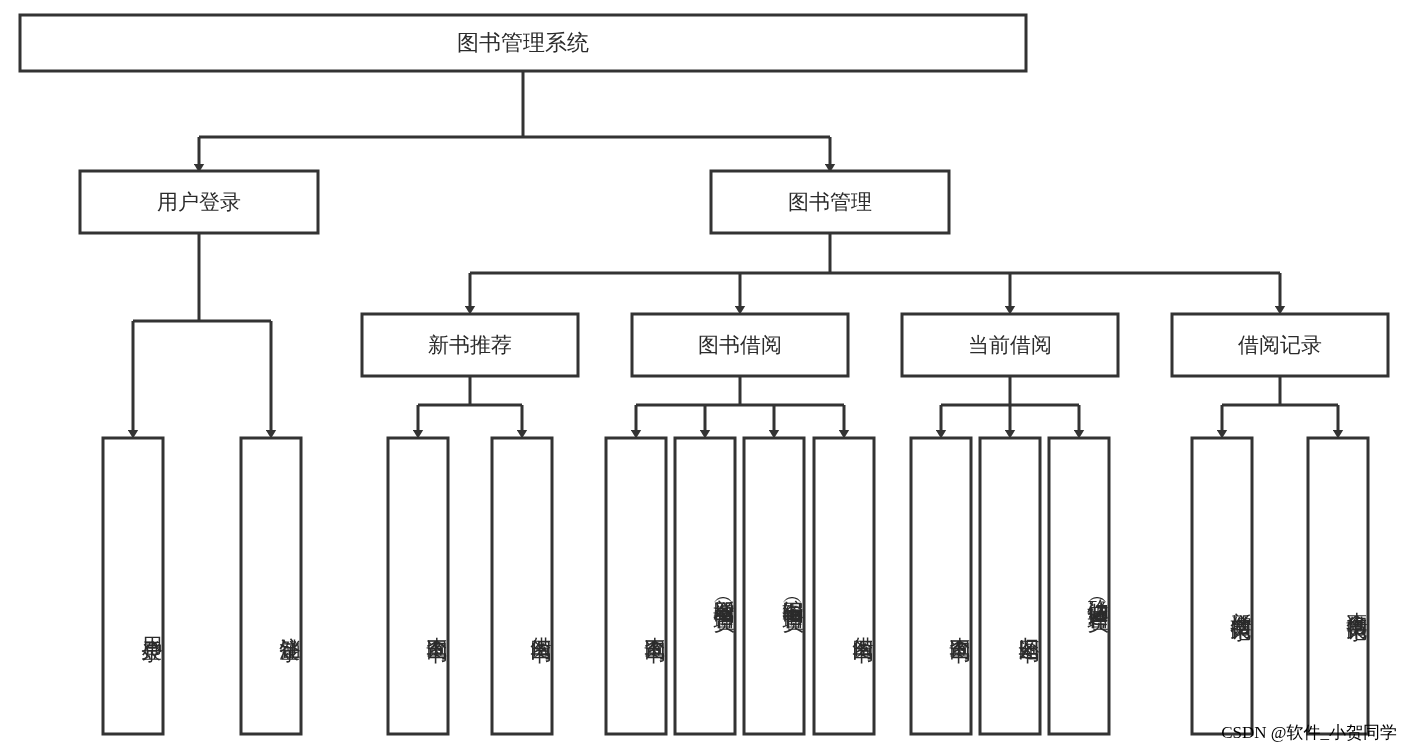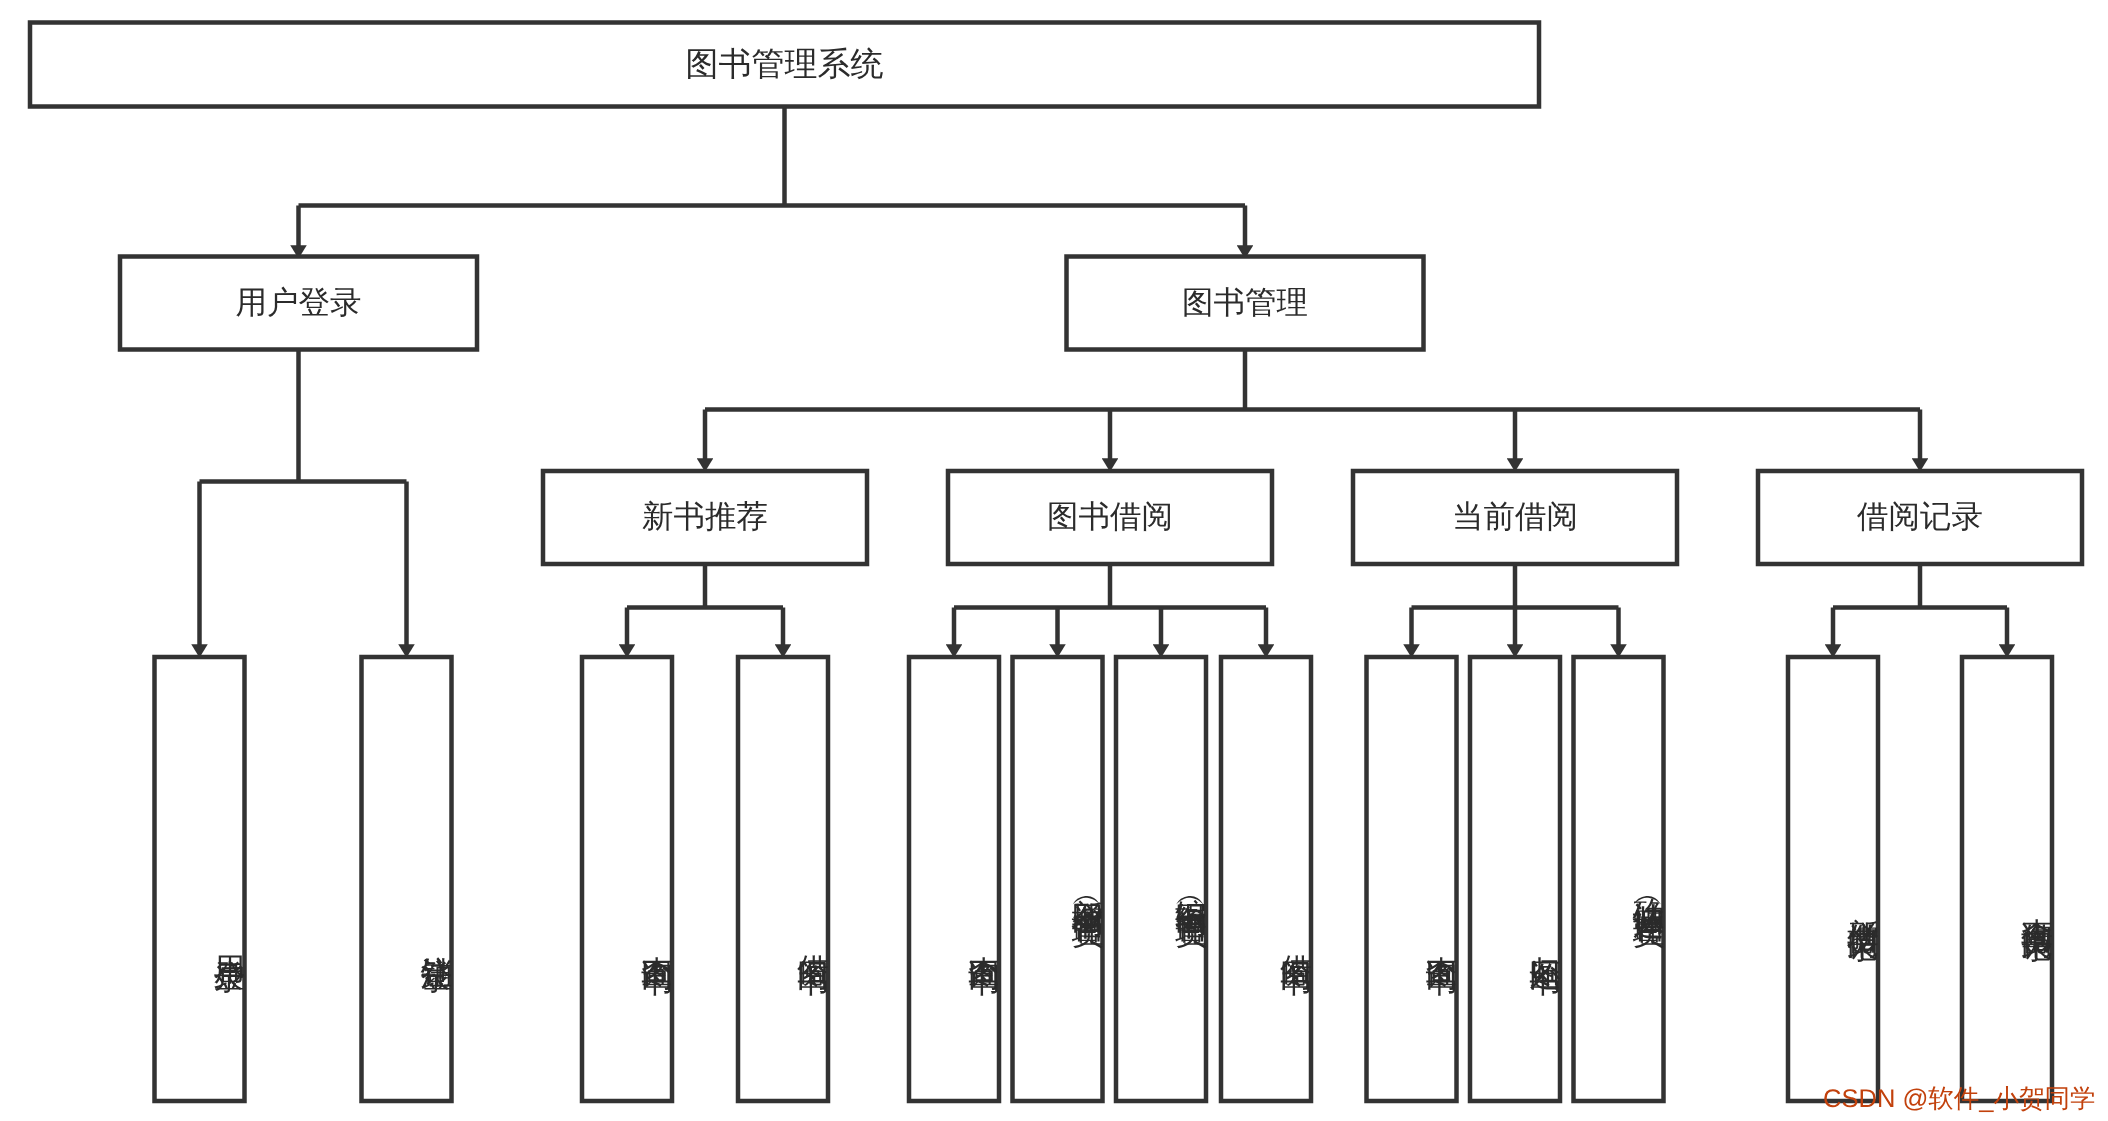--- a/index.html
+++ b/index.html
@@ -35,23 +35,23 @@
     white-space:nowrap;
     pointer-events:none;
     display:flex;
     align-items:flex-start;
     justify-content:center;
   }
   .watermark{
     position:absolute;
     right:8px;
     bottom:4px;
-    font-family:Liberation Sans, sans-serif;
+    font-family:Liberation Serif, serif;
     font-size:17px;
-    color:#c2410c;
+    color:#000000;
     white-space:nowrap;
     user-select:none;
   }
 </style>
 </head>
 <body>
 
 <div id="diagram-root">
 
   <svg id="tree" viewBox="0 0 1405 747">

